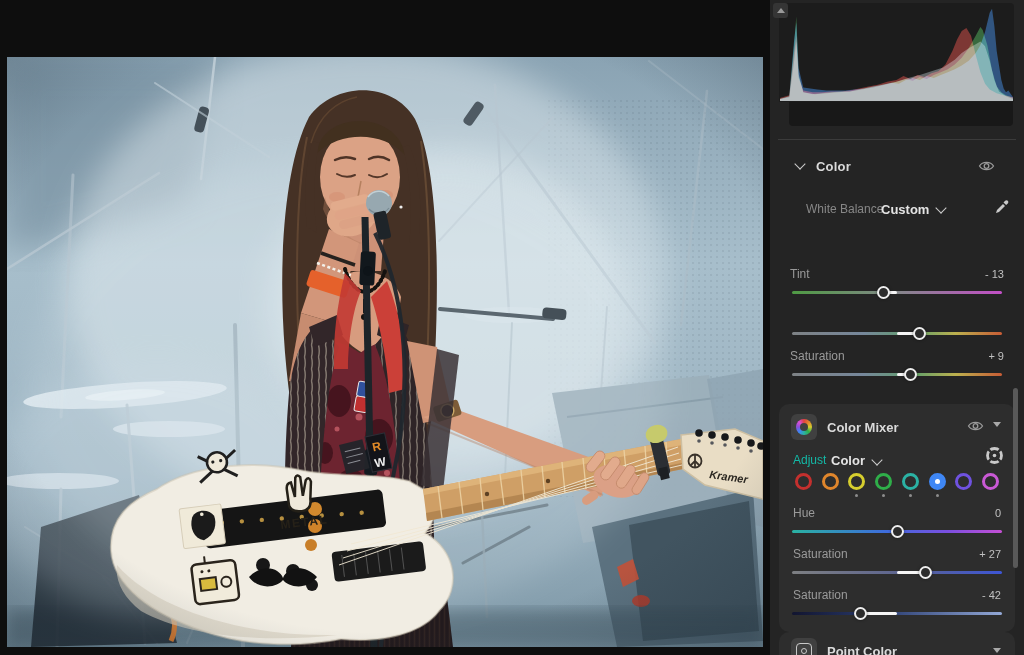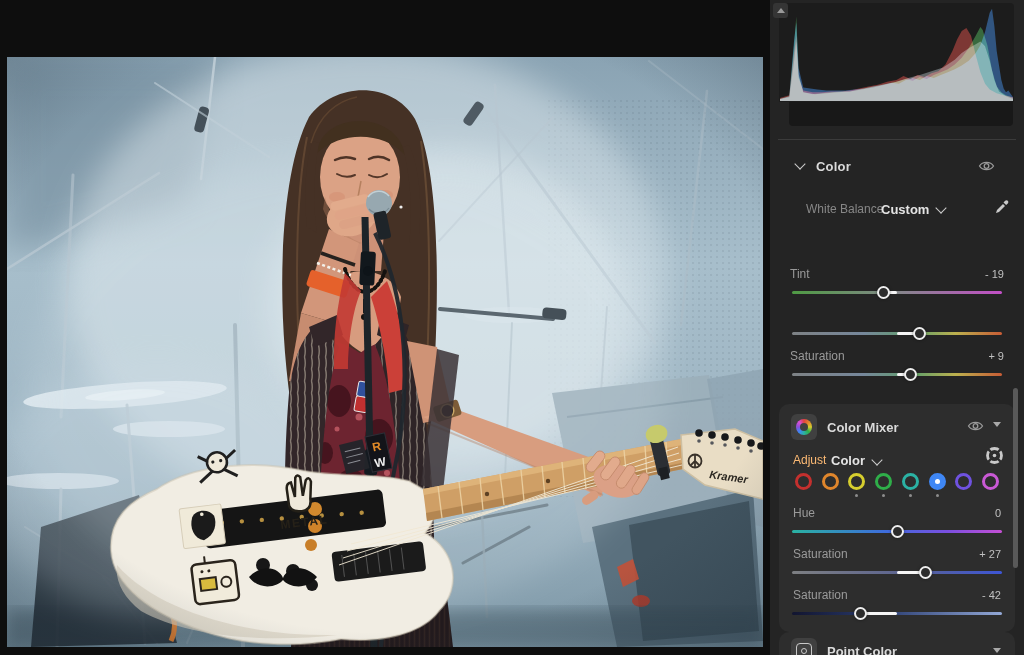--- a/index.html
+++ b/index.html
@@ -45,21 +45,21 @@
   .g-msat{background:linear-gradient(90deg,#7d7f82 0%,#5b6391 55%,#3d55d5 100%)}
   .g-lum{background:linear-gradient(90deg,#121530 0%,#2c3f73 45%,#93a8d6 100%)}
   .card{position:absolute;left:9px;width:236px;background:#2d2d2d;border-radius:10px}
   .mixer-card{top:404px;height:228px}
   .point-card{top:632px;height:40px}
   .card-head-icon{position:absolute;left:12px;top:10px;width:26px;height:26px;background:#404040;border-radius:6px;display:flex;align-items:center;justify-content:center}
   .cw{width:16px;height:16px;border-radius:50%;background:conic-gradient(#e04040,#e0862c,#d6ce2e,#2fae49,#2bb2a4,#3f87f5,#8a4fd8,#d84fd8,#e04040);display:flex;align-items:center;justify-content:center}
   .cw-hole{width:8px;height:8px;border-radius:50%;background:#404040}
   .card-title{position:absolute;left:48px;top:16px;font-size:13px;font-weight:700;color:#dadada}
   .adj-row{position:absolute;left:0;top:46px;width:236px;height:20px}
-  .adj-label{position:absolute;left:14px;top:3px;font-size:12px;color:#fdba74}
+  .adj-label{position:absolute;left:14px;top:3px;font-size:12px;color:#14b8a6}
   .adj-btn{position:absolute;left:52px;top:0;height:20px;display:flex;align-items:center;gap:8px;cursor:pointer}
   .adj-value{font-size:13px;font-weight:700;color:#e4e4e4}
   .swatches{position:absolute;left:16px;right:16px;top:69px;height:30px;display:flex;justify-content:space-between}
   .swatch{display:flex;flex-direction:column;align-items:center;cursor:pointer}
   .ring{width:11px;height:11px;border:3px solid #888;border-radius:50%;display:flex;align-items:center;justify-content:center}
   .cdot{width:5px;height:5px;border-radius:50%;background:#fff}
   .adot{width:3px;height:3px;border-radius:50%;background:#8d8d8d;margin-top:4px}
   .card .sblock{width:236px}
   .card .s-head{left:14px;right:14px}
   .card .track{left:13px;right:13px}
@@ -463,21 +463,21 @@
       <svg width="16" height="16" viewBox="0 0 16 16">
         <path d="M2 14 L3 11 L9 5 L11 7 L5 13 Z" fill="#c9c9c9"></path>
         <path d="M9.5 3.5 L11.2 1.8 A1.8 1.8 0 0 1 13.8 4.4 L12.1 6.1 Z" fill="#c9c9c9"></path>
       </svg>
     </div>
   </div>
 
   <div class="sblock" style="top:267px">
     <div class="s-head">
         <span class="s-label">Tint</span>
-        <span class="s-value">- 19</span>
+        <span class="s-value">- 13</span>
       </div>
     <div class="track g-tint">
         <div class="delta" style="left: 43.5%; width: 6.5%;"></div>
         <div class="knob" style="left: calc(43.5% - 6.5px);"></div>
       </div>
   </div>
   <div class="sblock" style="top:308px">
     <div class="track g-vib">
         <div class="delta" style="left: 50%; width: 10.5%;"></div>
         <div class="knob" style="left: calc(60.5% - 6.5px);"></div>

